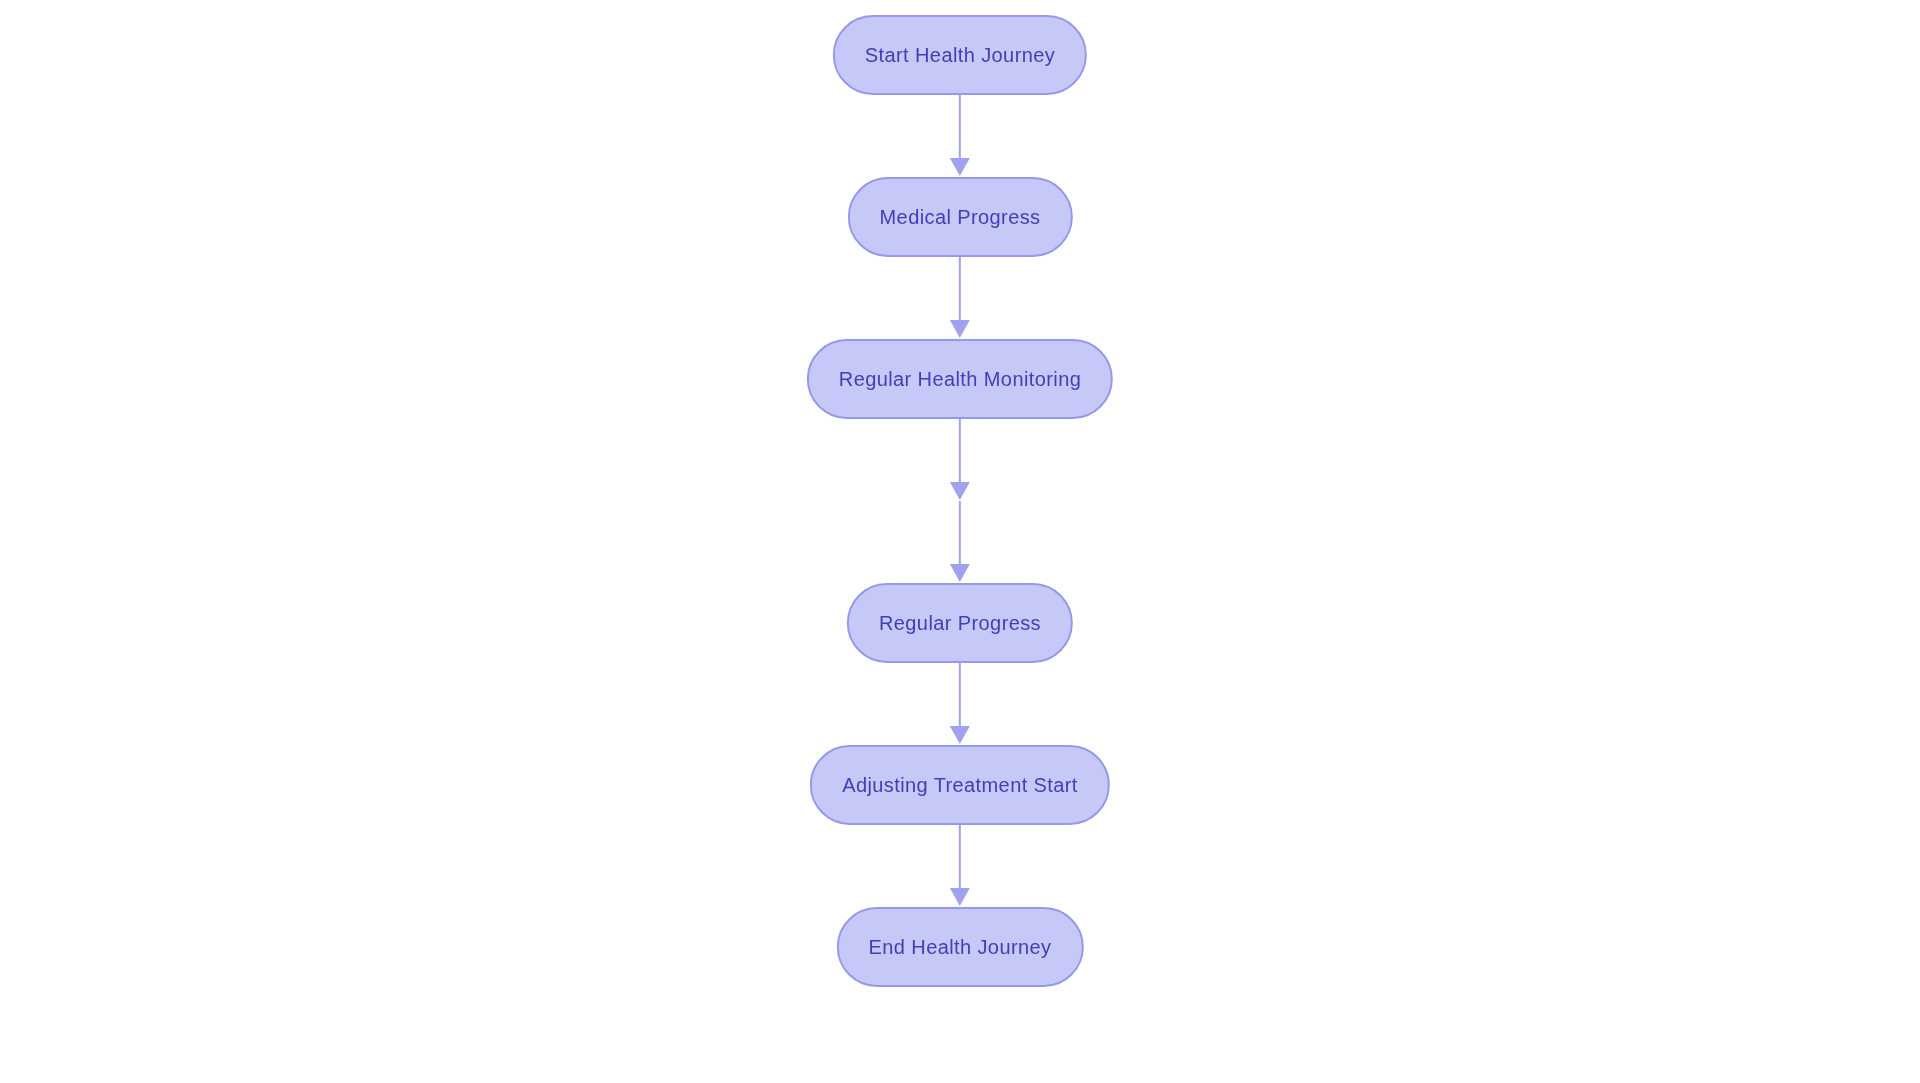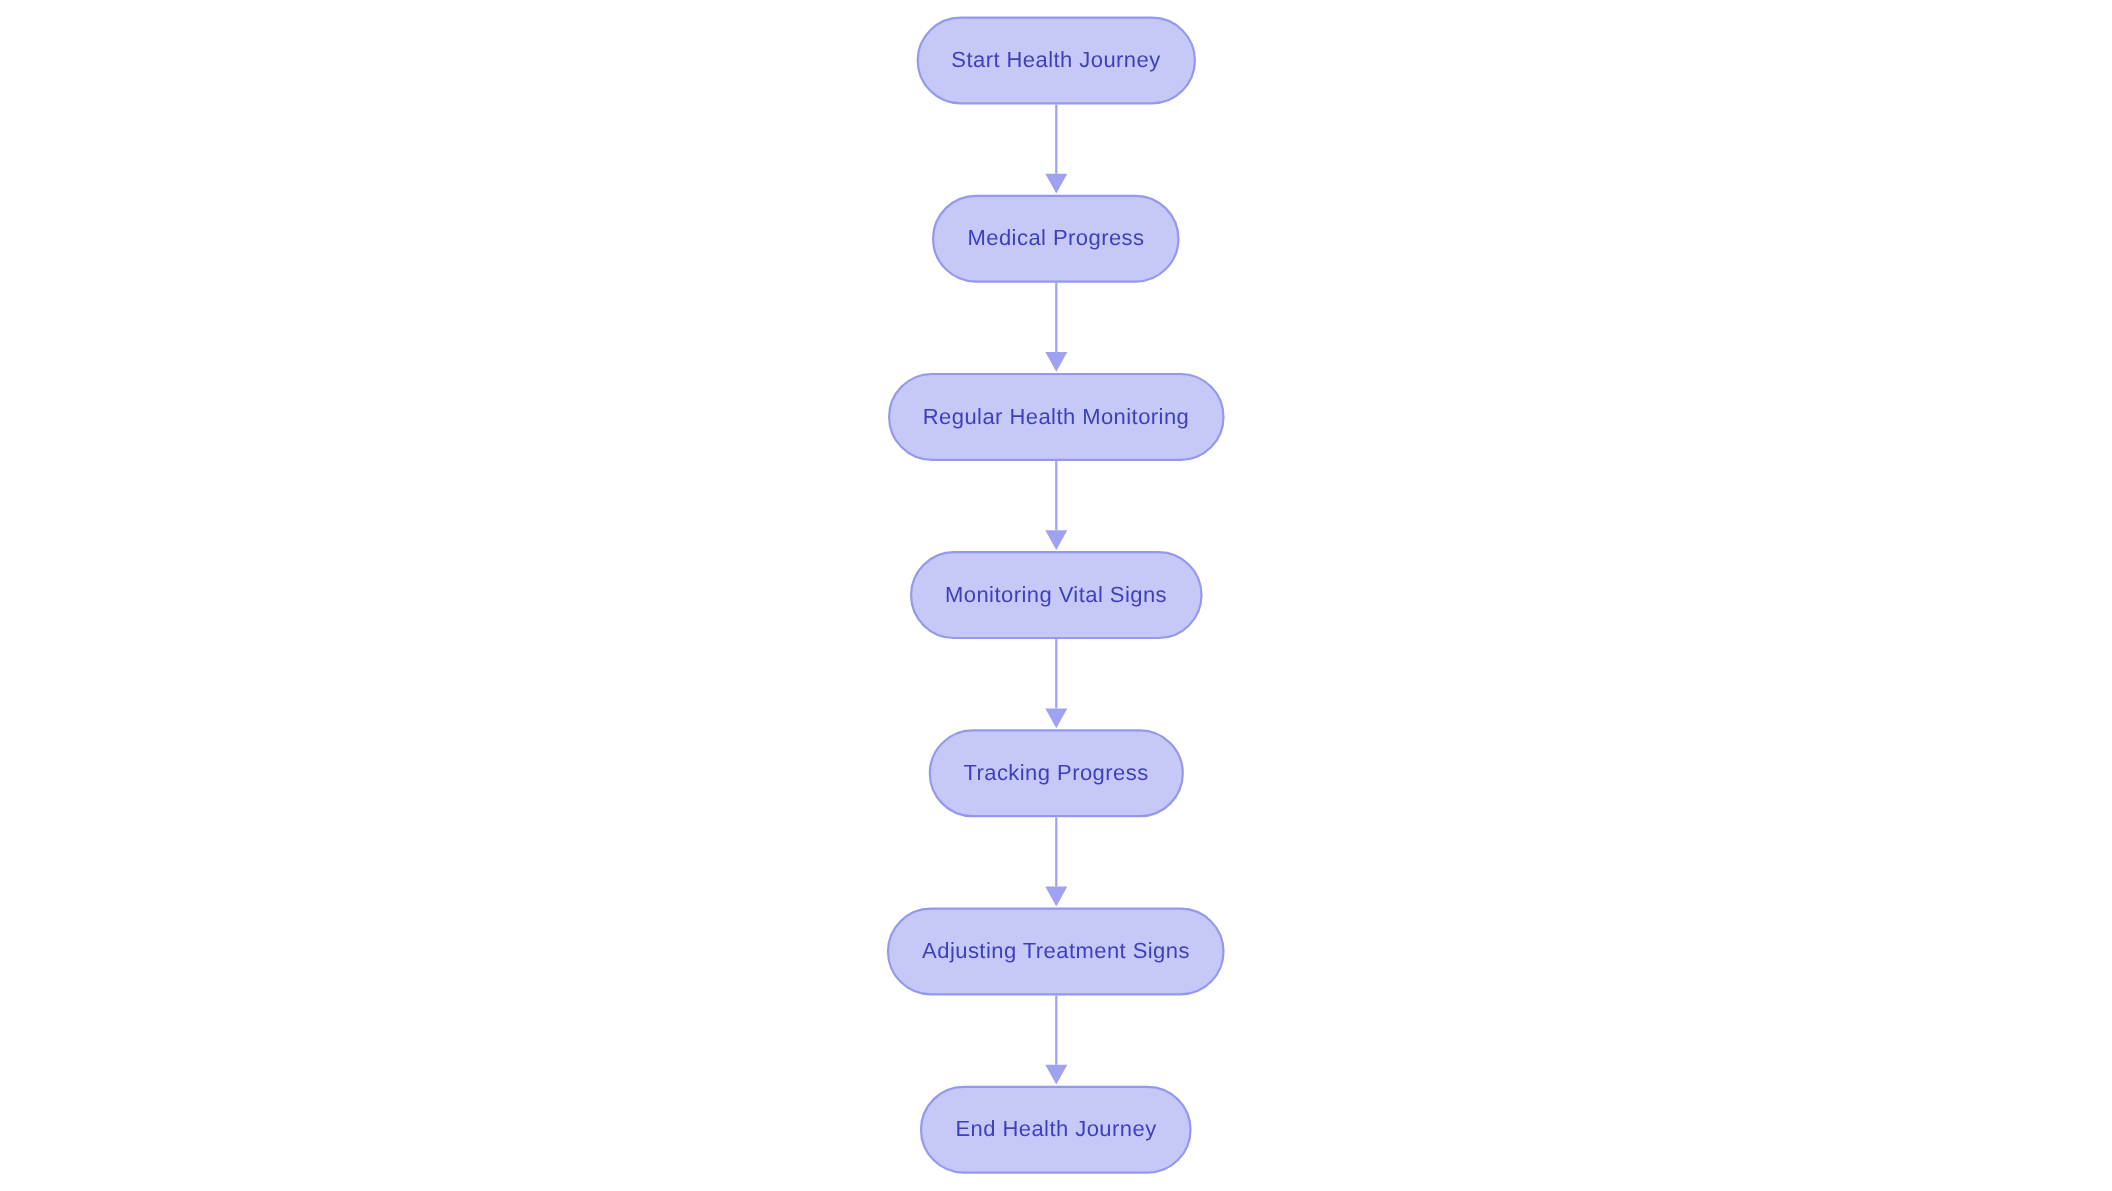--- a/index.html
+++ b/index.html
@@ -99,40 +99,37 @@
 
     <div class="node">
       <span class="node-label">Regular Health Monitoring</span>
     </div>
 
     <div class="connector">
       <div class="arrow-line"></div>
       <div class="arrow-head"></div>
     </div>
 
+
+    <div class="connector">
+      <div class="arrow-line"></div>
+      <div class="arrow-head"></div>
+    </div>
+
     <div class="node">
-      <span class="node-label">Monitoring Vital Signs</span>
+      <span class="node-label">Regular Progress</span>
     </div>
 
     <div class="connector">
       <div class="arrow-line"></div>
       <div class="arrow-head"></div>
     </div>
 
     <div class="node">
-      <span class="node-label">Tracking Progress</span>
-    </div>
-
-    <div class="connector">
-      <div class="arrow-line"></div>
-      <div class="arrow-head"></div>
-    </div>
-
-    <div class="node">
-      <span class="node-label">Adjusting Treatment Signs</span>
+      <span class="node-label">Adjusting Treatment Start</span>
     </div>
 
     <div class="connector">
       <div class="arrow-line"></div>
       <div class="arrow-head"></div>
     </div>
 
     <div class="node">
       <span class="node-label">End Health Journey</span>
     </div>

